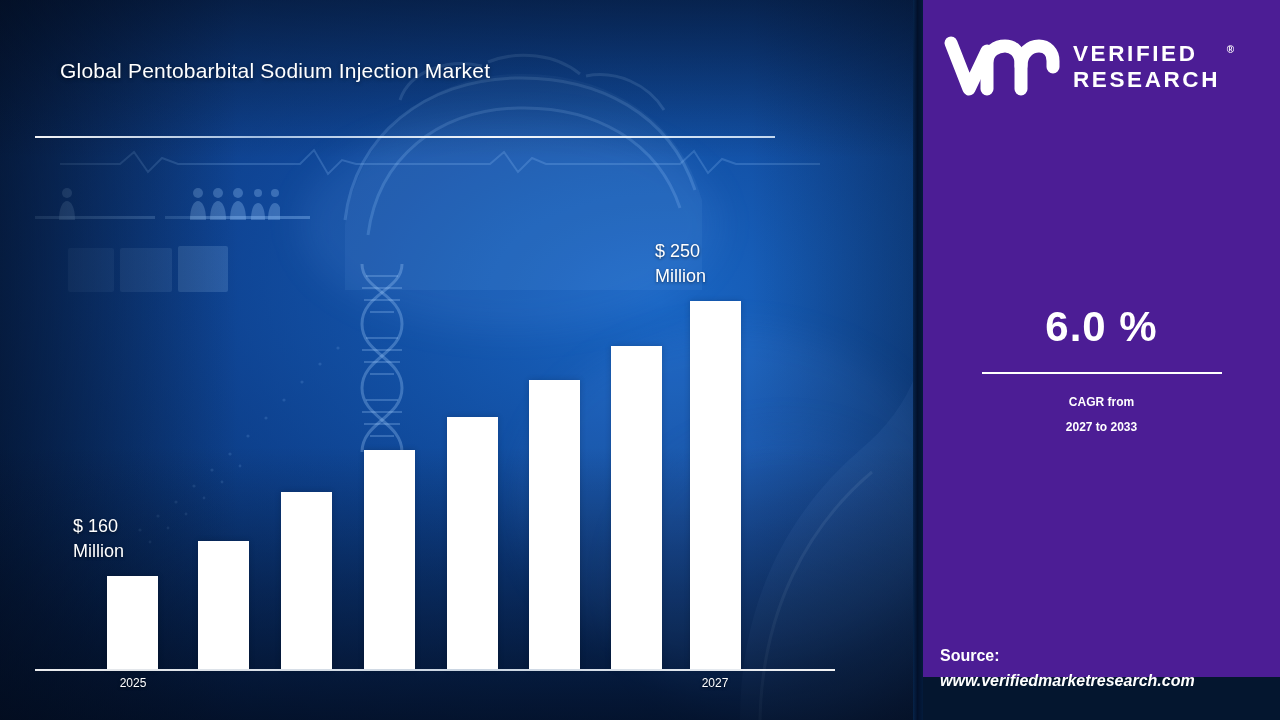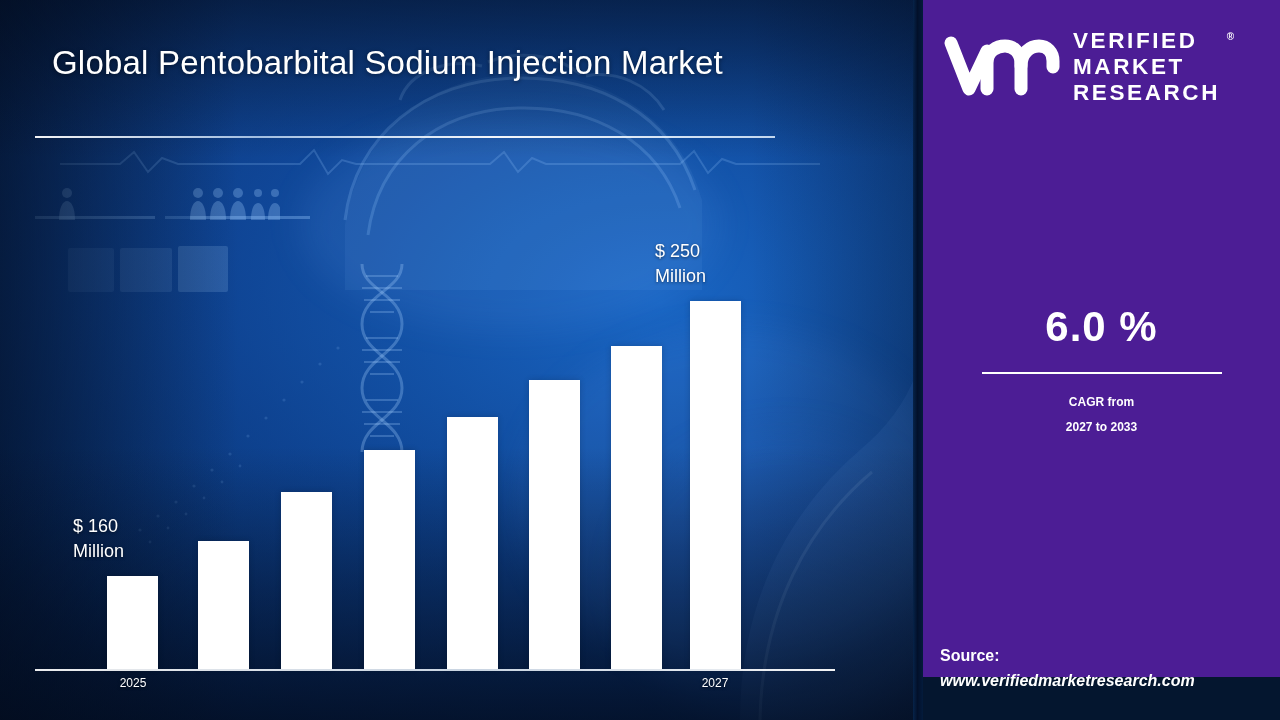--- a/index.html
+++ b/index.html
@@ -51,23 +51,23 @@
   }
 
   
   #title-block {
     position: absolute;
     left: 52px;
     top: 40px;
     width: 740px;
   }
   #title-text {
-    margin: 0;
-    color: #ffffff;
-    font-size: 33px;
+    margin: 8px;
+    color: #ffffff;
+    font-size: 21px;
     line-height: 45px;
     font-weight: 400;
     letter-spacing: 0.2px;
     text-shadow: 0 1px 4px rgba(0,0,0,0.45);
   }
   #title-rule {
     position: absolute;
     left: 35px;
     top: 136px;
     width: 740px;
@@ -343,21 +343,20 @@
     <div id="logo">
       <svg id="logo-mark" width="120" height="68" viewBox="0 0 120 68">
         <g fill="none" stroke="#ffffff" stroke-width="13" stroke-linecap="round" stroke-linejoin="round">
           <path d="M10,10 L28,56 L46,18"></path>
           <path d="M46,56 L46,30 C46,18 56,13 64,13 C72,13 80,19 80,31 L80,56"></path>
           <path d="M80,33 C80,20 89,13 98,13 C106,13 112,19 112,28 L112,34"></path>
         </g>
       </svg>
       <div id="logo-word">
         <div>VERIFIED</div>
-        <div>MARKET</div>
         <div>RESEARCH</div>
         <span id="logo-reg">®</span>
       </div>
     </div>
 
     <div id="cagr-block">
       <div id="cagr-value">6.0 %</div>
       <div id="cagr-rule"></div>
       <div id="cagr-caption">CAGR from
 2027 to 2033</div>

